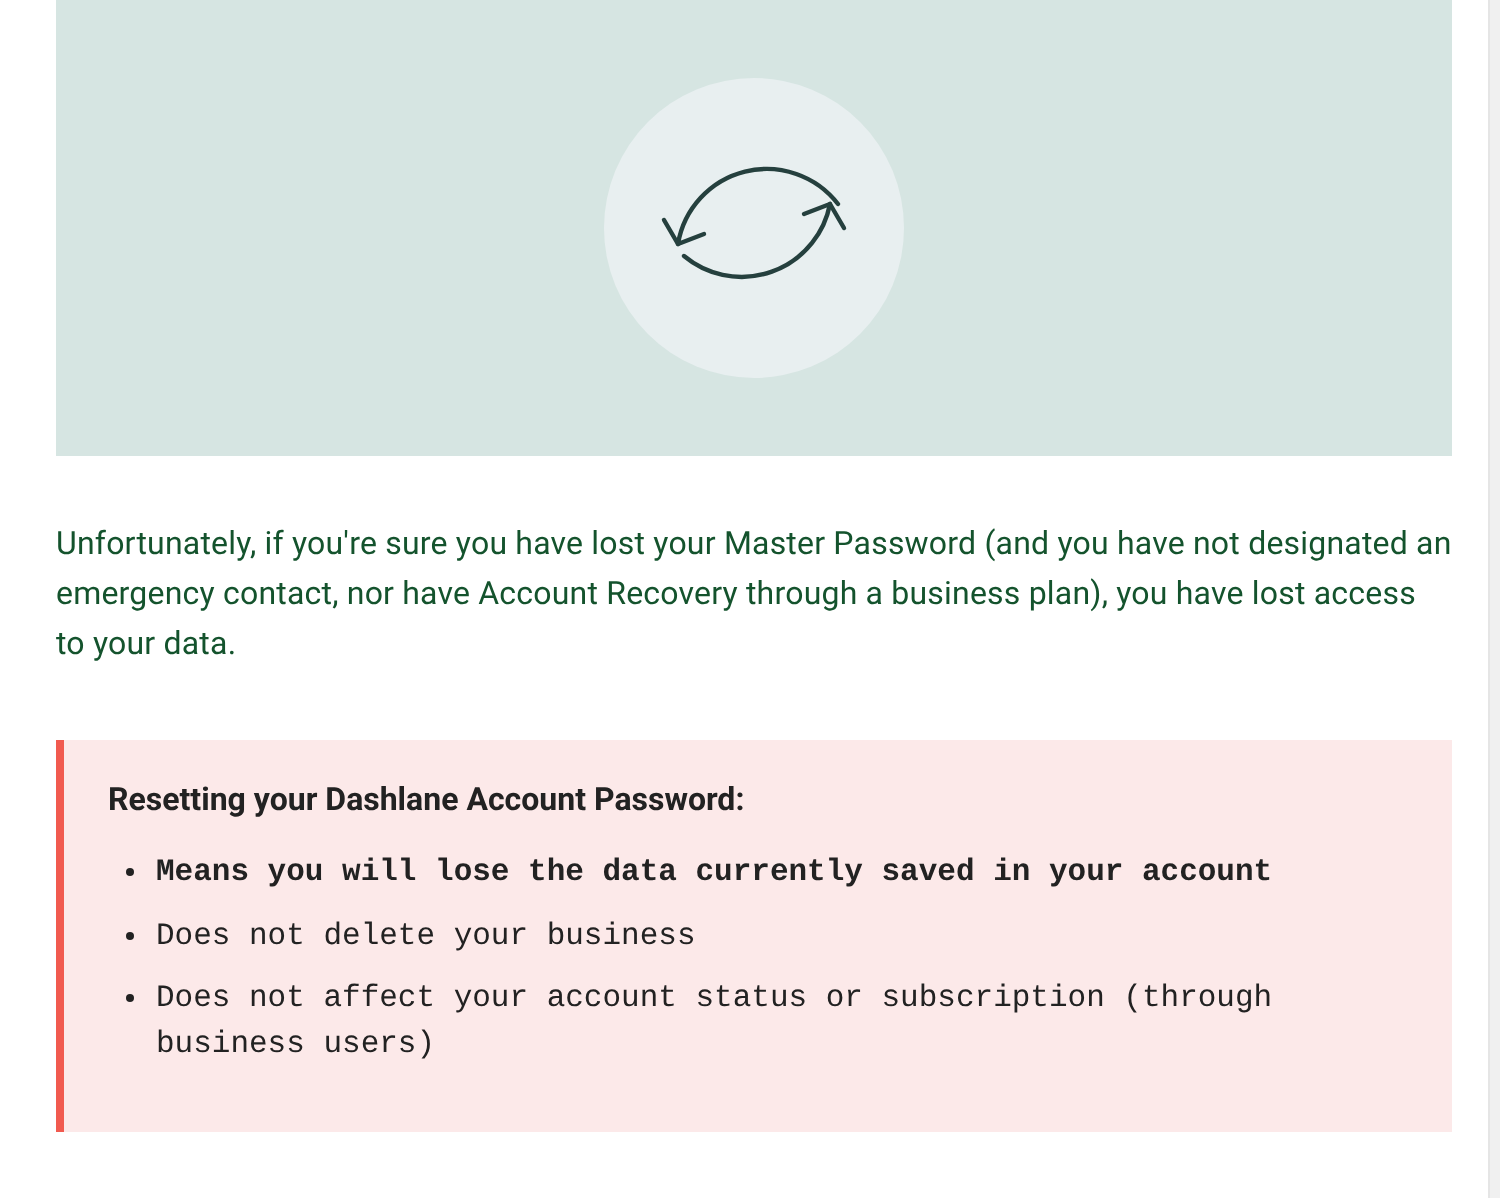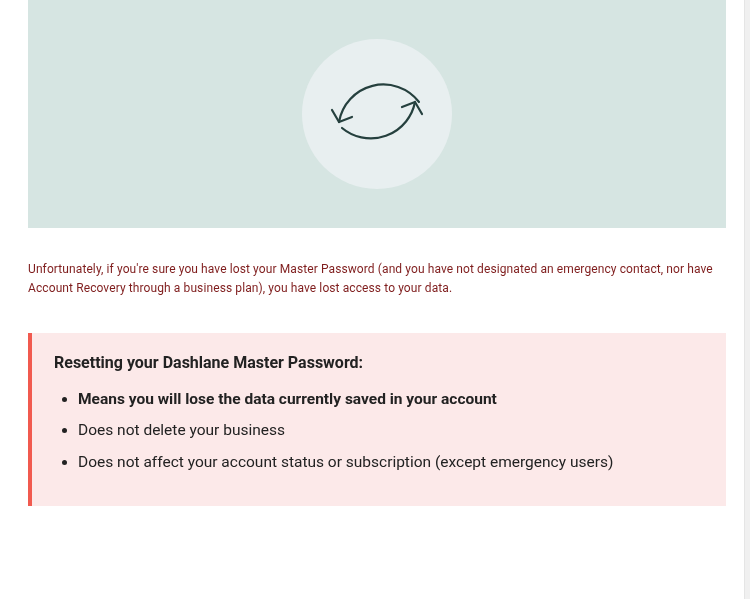--- a/index.html
+++ b/index.html
@@ -29,41 +29,42 @@
     .icon-circle-bg {
       width: 150px;
       height: 150px;
       border-radius: 50%;
       background: #e8eff0;
       display: flex;
       align-items: center;
       justify-content: center;
     }
     .paragraph {
-      color: #7f1d1d;
-      font-size: 12px;
+      color: #14532d;
+      font-size: 16px;
       line-height: 1.55;
       margin-bottom: 26px;
       letter-spacing: 0.1px;
     }
     .callout {
       background: #fce9e9;
       border-left: 4px solid #f15a4f;
       padding: 20px 22px 24px 22px;
       margin-top: 36px;
     }
     .callout-title {
       font-weight: 700;
       color: #222;
       font-size: 16px;
       margin-bottom: 16px;
     }
     .callout-list {
       list-style: disc;
       padding-left: 24px;
+      font-family: Liberation Mono, monospace;
     }
     .callout-list li {
       color: #222;
       font-size: 15.5px;
       line-height: 1.5;
       margin-bottom: 8px;
     }
     .callout-list li.bold {
       font-weight: 700;
     }
@@ -98,23 +99,23 @@
           </g>
         </svg>
       </span>
     </div>
   </div>
 
   <p class="paragraph">Unfortunately, if you're sure you have lost your Master Password (and you have not designated an emergency contact, nor have Account Recovery through a business plan), you have lost access to your data.</p>
 
 
   <div class="callout">
-    <div class="callout-title">Resetting your Dashlane Master Password:</div>
+    <div class="callout-title">Resetting your Dashlane Account Password:</div>
     <ul class="callout-list">
       <li class="bold">Means you will lose the data currently saved in your account</li>
       <li>Does not delete your business</li>
-      <li>Does not affect your account status or subscription (except emergency users)</li>
+      <li>Does not affect your account status or subscription (through business users)</li>
     </ul>
   </div>
 
 </div>
 
 <div class="right-edge"></div>
 
 </body></html>

